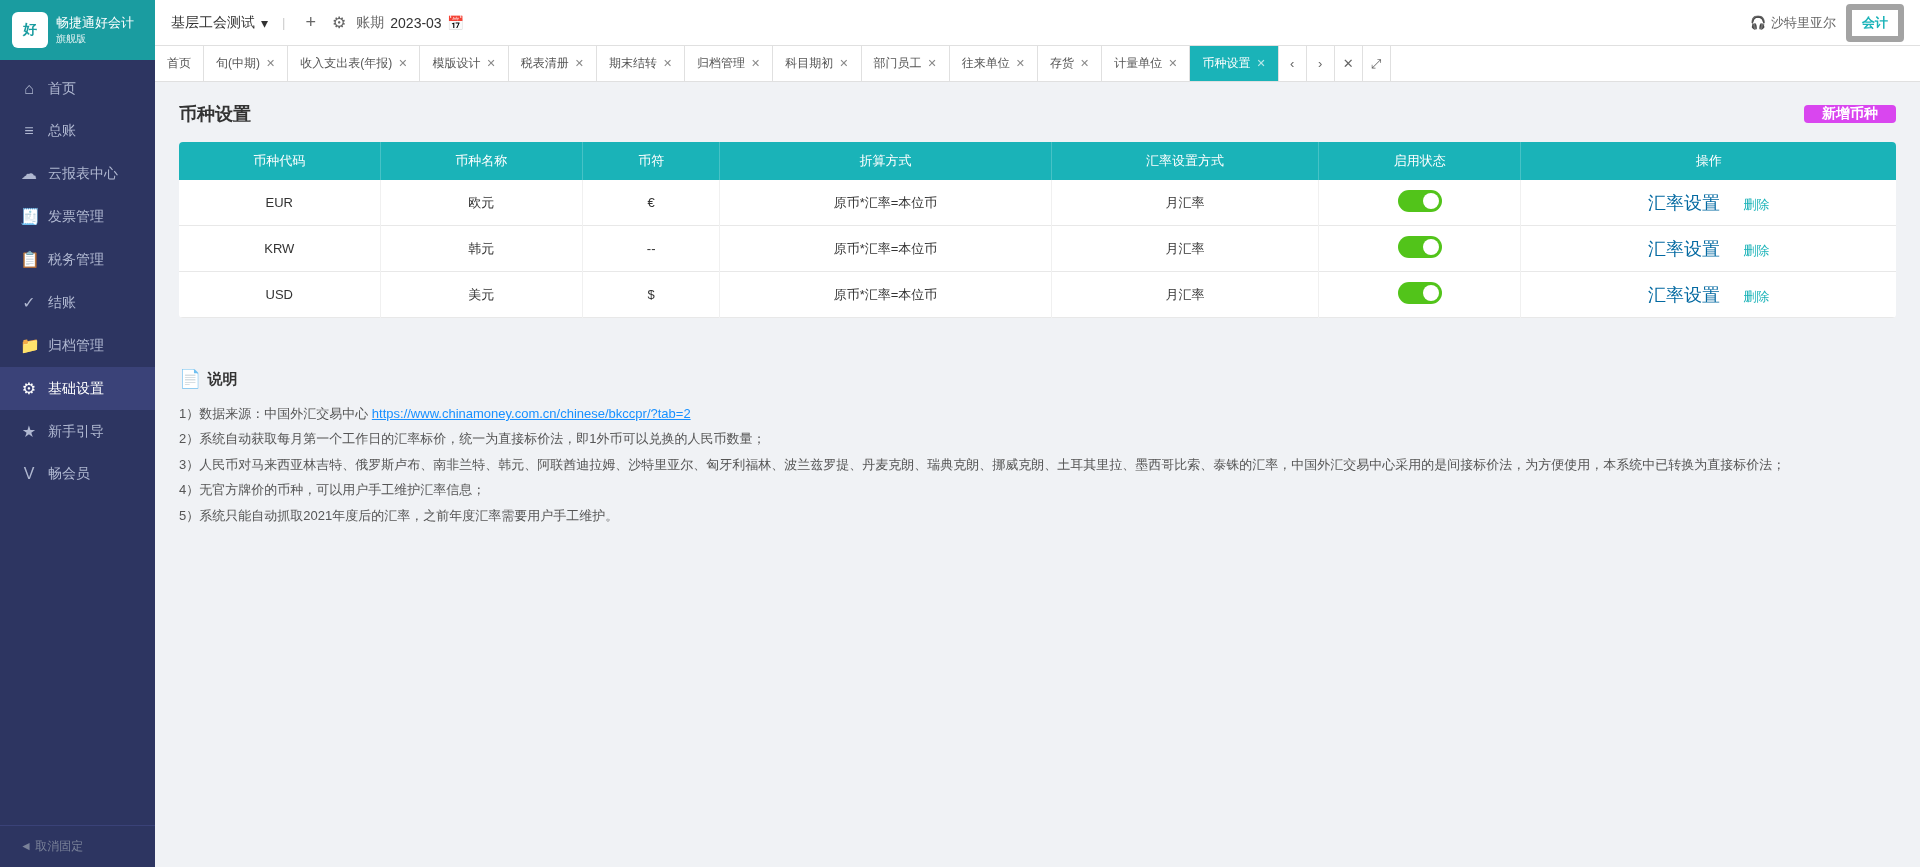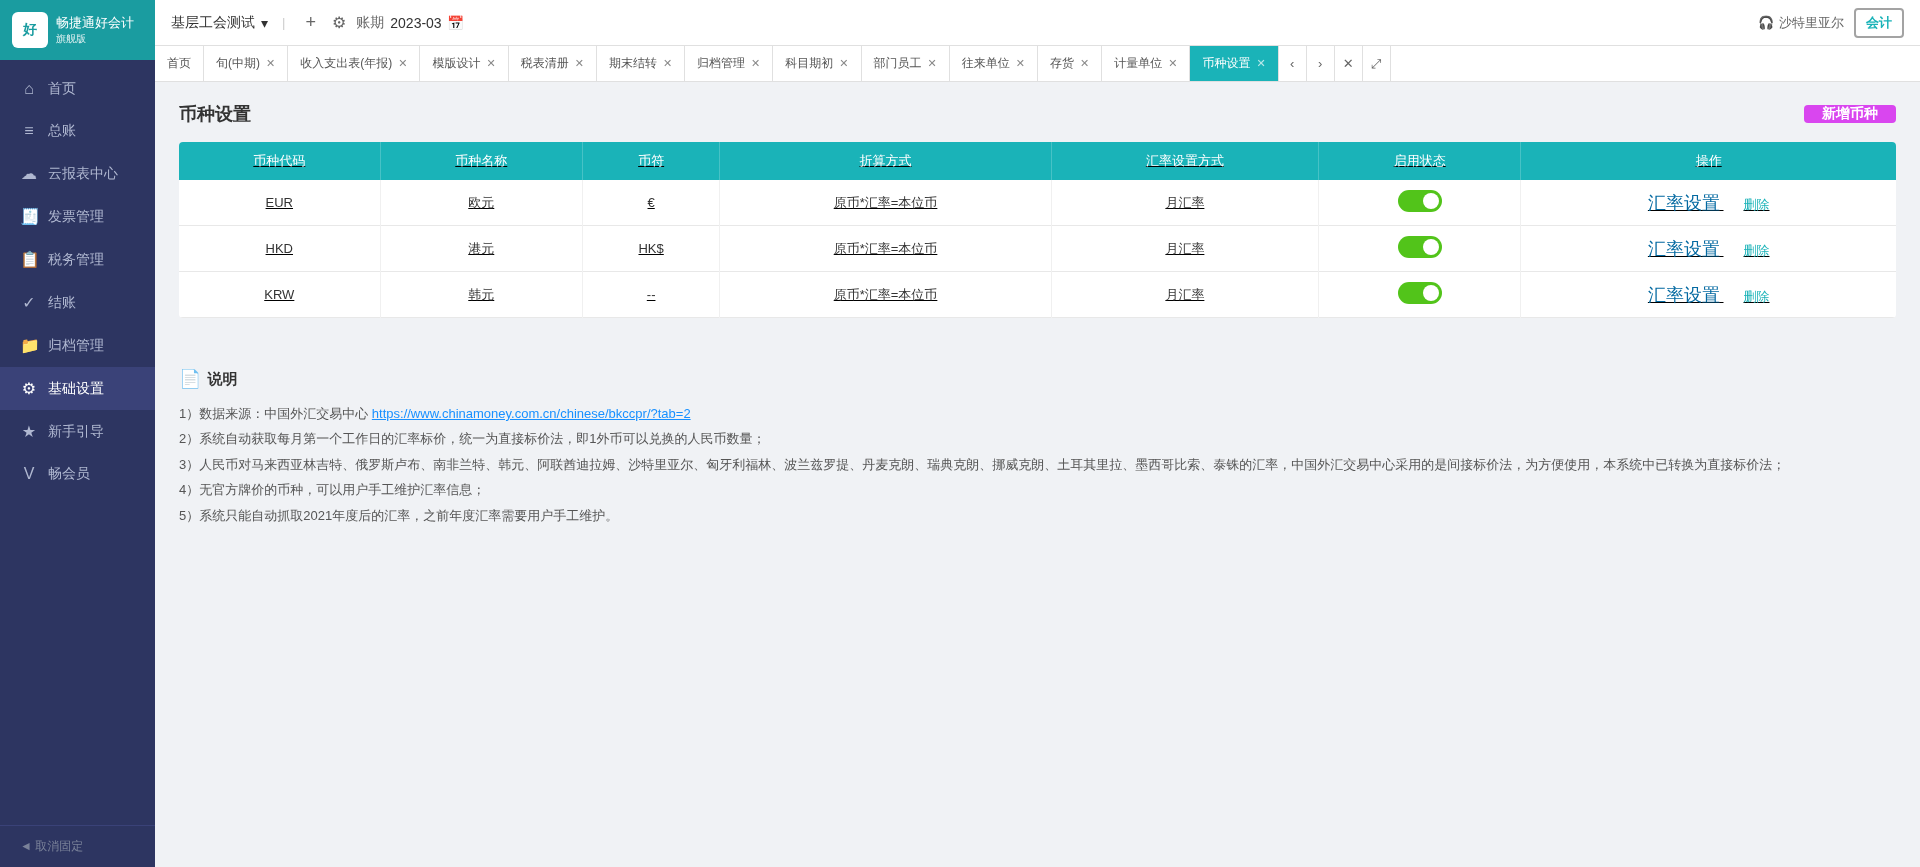--- a/index.html
+++ b/index.html
@@ -134,21 +134,21 @@
     }
     .support-btn {
       display: flex;
       align-items: center;
       gap: 4px;
       color: #666;
       cursor: pointer;
       font-size: 13px;
     }
     .account-btn {
-      border: 2px solid #a3a3a3;
+      border: 6px solid #a3a3a3;
       color: #1ab3b8;
       padding: 4px 10px;
       border-radius: 4px;
       cursor: pointer;
       font-size: 13px;
       font-weight: bold;
     }
 
     
     .tabs-bar {
@@ -223,21 +223,20 @@
     }
 
     
     .data-table {
       width: 100%;
       border-collapse: collapse;
       background: #fff;
       border-radius: 4px;
       overflow: hidden;
       margin-bottom: 30px;
-      text-decoration: underline;
     }
     .data-table thead tr {
       background: #1ab3b8;
       color: #fff;
     }
     .data-table thead th {
       padding: 10px 14px;
       text-align: center;
       font-weight: normal;
       font-size: 13px;
@@ -488,38 +487,20 @@
           <th>启用状态</th>
           <th>操作</th>
         </tr>
       </thead>
       <tbody id="table-body">
 
       <tr>
     <td>EUR</td>
     <td>欧元</td>
     <td>€</td>
-    <td>原币*汇率=本位币</td>
-    <td>月汇率</td>
-    <td>
-      <label class="toggle">
-        <div class="toggle-track">
-          <div class="toggle-thumb"></div>
-        </div>
-      </label>
-    </td>
-    <td>
-      <span class="action-link">汇率设置</span>
-      <span class="action-delete">删除</span>
-    </td>
-  </tr>
-          <tr>
-    <td>HKD</td>
-    <td>港元</td>
-    <td>HK$</td>
     <td>原币*汇率=本位币</td>
     <td>月汇率</td>
     <td>
       <label class="toggle">
         <div class="toggle-track">
           <div class="toggle-thumb"></div>
         </div>
       </label>
     </td>
     <td>
@@ -538,20 +519,38 @@
         <div class="toggle-track">
           <div class="toggle-thumb"></div>
         </div>
       </label>
     </td>
     <td>
       <span class="action-link">汇率设置</span>
       <span class="action-delete">删除</span>
     </td>
   </tr>
+          <tr>
+    <td>USD</td>
+    <td>美元</td>
+    <td>$</td>
+    <td>原币*汇率=本位币</td>
+    <td>月汇率</td>
+    <td>
+      <label class="toggle">
+        <div class="toggle-track">
+          <div class="toggle-thumb"></div>
+        </div>
+      </label>
+    </td>
+    <td>
+      <span class="action-link">汇率设置</span>
+      <span class="action-delete">删除</span>
+    </td>
+  </tr>
         </tbody>
     </table>
 
     <div class="notes-section">
       <div class="notes-title">
         <span class="notes-icon">📄</span>
         <span>说明</span>
       </div>
       <ul class="notes-list" id="notes-list">
 

